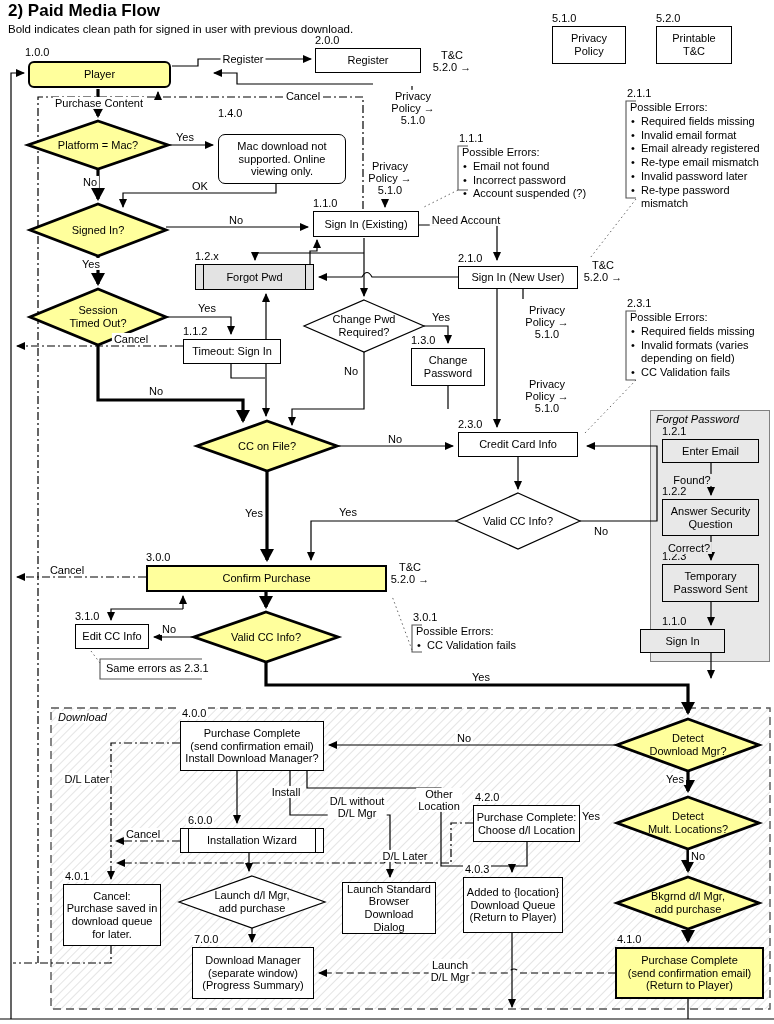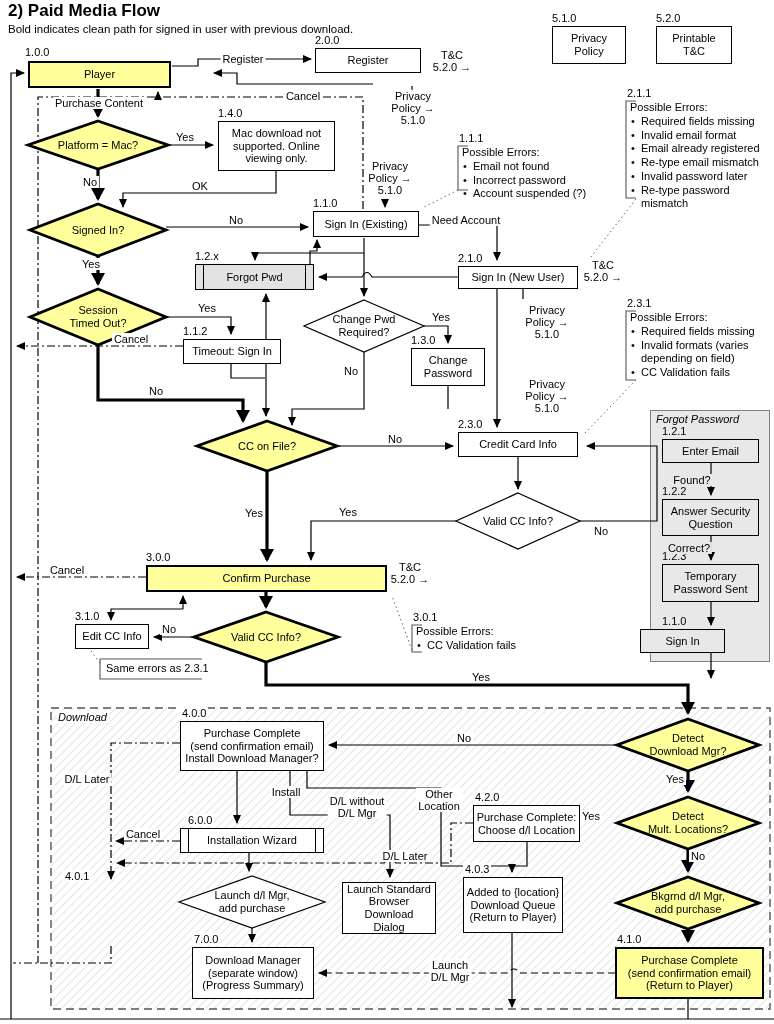--- a/index.html
+++ b/index.html
@@ -179,27 +179,27 @@
   <div class="dtext" style="left:266px;top:637px;width:120px;">Valid CC Info?</div>
   <div class="dtext" style="left:688px;top:745px;width:120px;">Detect
 Download Mgr?</div>
   <div class="dtext" style="left:688px;top:823px;width:120px;">Detect
 Mult. Locations?</div>
   <div class="dtext" style="left:688px;top:903px;width:120px;">Bkgrnd d/l Mgr,
 add purchase</div>
   <div class="dtext" style="left:252px;top:902px;width:120px;">Launch d/l Mgr,
 add purchase</div>
 
-  <div class="node bold" style="left:28px;top:61px;width:143px;height:27px;">Player</div>
+  <div class="node bold" style="left:28px;top:61px;width:143px;height:27px;border-radius:6px;">Player</div>
   <div class="node" style="left:315px;top:48px;width:106px;height:25px;">Register</div>
   <div class="node" style="left:552px;top:26px;width:74px;height:38px;">Privacy
 Policy</div>
   <div class="node" style="left:656px;top:26px;width:76px;height:38px;">Printable
 T&amp;C</div>
-  <div class="node" style="left:218px;top:121px;width:117px;height:50px;">Mac download not
+  <div class="node" style="left:218px;top:134px;width:128px;height:50px;border-radius:7px;">Mac download not
 supported. Online
 viewing only.</div>
   <div class="node" style="left:313px;top:211px;width:106px;height:26px;">Sign In (Existing)</div>
   <div class="node gray" style="left:195px;top:264px;width:119px;height:26px;"><span class="bar l"></span><span>Forgot Pwd</span><span class="bar r"></span></div>
   <div class="node" style="left:183px;top:339px;width:98px;height:25px;">Timeout: Sign In</div>
   <div class="node" style="left:411px;top:348px;width:74px;height:38px;">Change
 Password</div>
   <div class="node" style="left:458px;top:266px;width:120px;height:23px;">Sign In (New User)</div>
   <div class="node" style="left:458px;top:432px;width:120px;height:25px;">Credit Card Info</div>
   <div class="node bold" style="left:146px;top:565px;width:241px;height:27px;">Confirm Purchase</div>
@@ -207,20 +207,24 @@
   <div class="node pgray" style="left:662px;top:439px;width:97px;height:24px;">Enter Email</div>
   <div class="node pgray" style="left:662px;top:499px;width:97px;height:37px;">Answer Security
 Question</div>
   <div class="node pgray" style="left:662px;top:564px;width:97px;height:38px;">Temporary
 Password Sent</div>
   <div class="node pgray" style="left:640px;top:629px;width:85px;height:24px;">Sign In</div>
   <div class="node" style="left:180px;top:721px;width:144px;height:50px;">Purchase Complete
 (send confirmation email)
 Install Download Manager?</div>
   <div class="node" style="left:180px;top:828px;width:144px;height:25px;"><span class="bar l"></span><span>Installation Wizard</span><span class="bar r"></span></div>
+  <div class="node" style="left:63px;top:884px;width:98px;height:62px;">Cancel:
+Purchase saved in
+download queue
+for later.</div>
   <div class="node" style="left:473px;top:805px;width:107px;height:37px;">Purchase Complete:
 Choose d/l Location</div>
   <div class="node" style="left:463px;top:877px;width:100px;height:56px;">Added to {location}
 Download Queue
 (Return to Player)</div>
   <div class="node" style="left:342px;top:882px;width:94px;height:52px;">Launch Standard
 Browser Download
 Dialog</div>
   <div class="node" style="left:192px;top:947px;width:122px;height:52px;">Download Manager
 (separate window)

